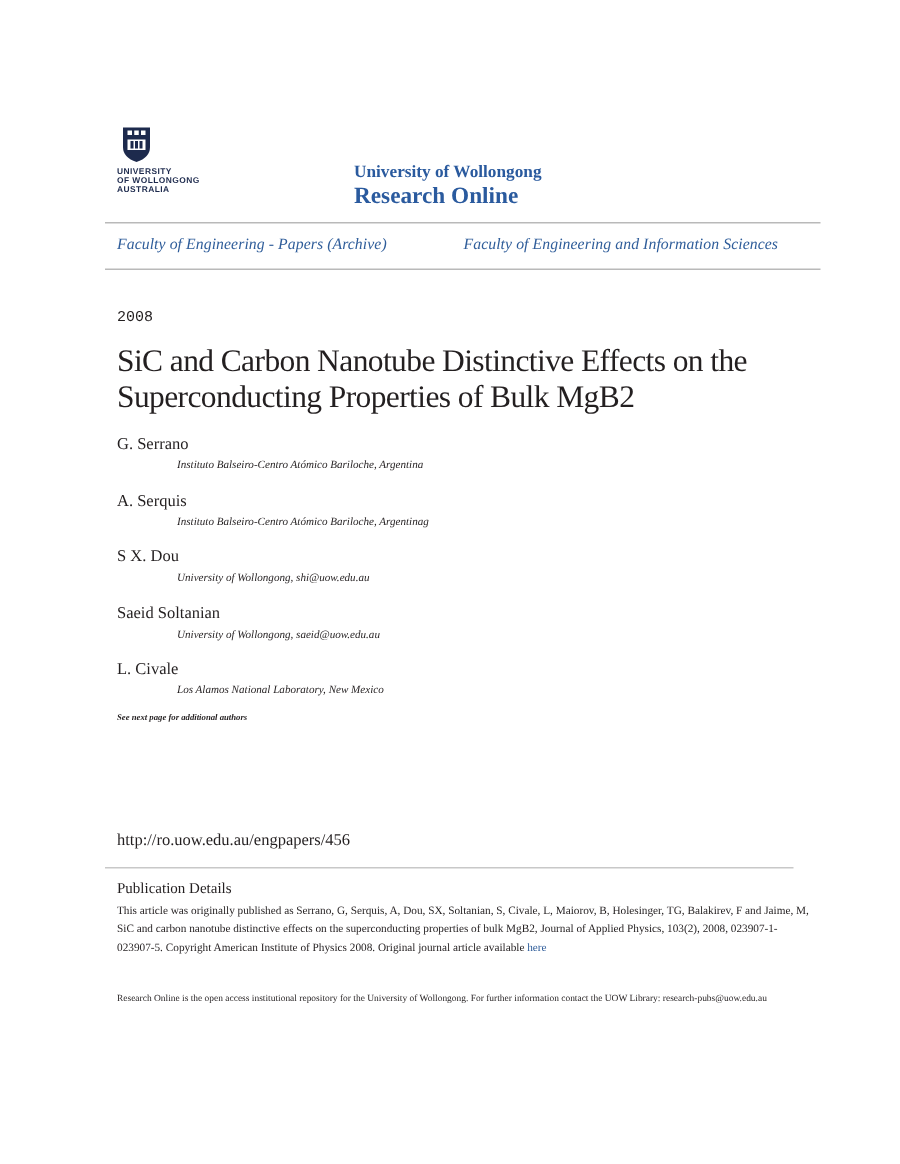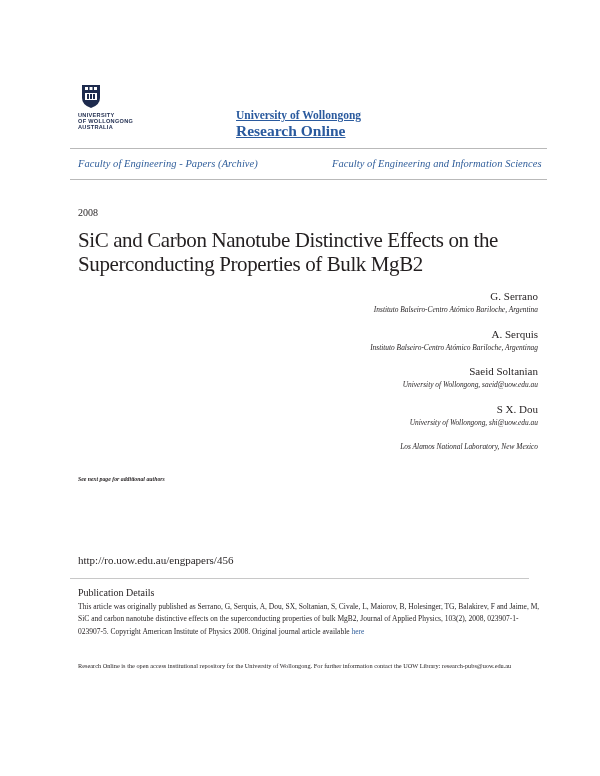--- a/index.html
+++ b/index.html
@@ -30,62 +30,61 @@
       font-size: 5.6px; line-height: 6.2px; letter-spacing: 0.3px;
       color: #1d2a4d; font-weight: bold; white-space: pre;
     }
 
     
     .brand {
       left: 236px; top: 109px;
       color: #2a5a9e;
       font-family: "Liberation Serif", "DejaVu Serif", serif;
       font-weight: bold;
-      text-decoration: underline;
     }
     .brand .line1 { font-size: 11.5px; line-height: 13px; display: block; }
     .brand .line2 { font-size: 15.5px; line-height: 17px; display: block; }
 
     .rule {
       position: absolute; height: 1px; background: #b9b9b9;
     }
     .rule.r1 { left: 70px; top: 148px; width: 477px; }
     .rule.r2 { left: 70px; top: 179px; width: 477px; }
     .rule.r3 { left: 70px; top: 578px; width: 459px; background: #c8c8c8; }
 
     .collections a {
       position: absolute; top: 157px;
       font-size: 10.5px; line-height: 13px;
       color: #2f5d9a; text-decoration: none;
       letter-spacing: 0.05px;
       font-style: italic;
     }
     .collections .c1 { left: 78px; }
-    .collections .c2 { left: 332px; }
+    .collections .c2 { left: 309px; }
 
     .year {
-      left: 78px; top: 207px; font-size: 10px; color: #231f20;
+      left: 78px; top: 207px; font-size: 10px; color: #231f20; font-family: Liberation Mono, monospace;
     }
 
     .title {
       left: 78px; top: 228px; width: 470px;
       font-size: 21px; line-height: 24px; color: #231f20;
       letter-spacing: -0.4px;
     }
 
     .authors {
-      left: 78px; top: 290px; width: 460px; text-align: right;
+      left: 78px; top: 290px; width: 460px;
     }
     .author { height: 37.5px; }
     .author .name {
       font-size: 11px; line-height: 13px; color: #231f20; display: block;
     }
     .author .aff {
       font-size: 7.4px; line-height: 10px; font-style: italic; color: #231f20;
-      display: block; margin-top: 2px;
+      display: block; margin-top: 2px; margin-left: 40px;
     }
     .see-next {
       left: 78px; top: 476px; font-size: 5.8px; font-style: italic; font-weight: bold; color: #231f20;
     }
 
     .url {
       left: 78px; top: 554px; font-size: 11px; color: #231f20;
     }
 
     .pub-heading {
@@ -143,28 +142,29 @@
 <div class="abs authors">
   <div class="author">
     <span class="name">G. Serrano</span>
     <span class="aff">Instituto Balseiro-Centro Atómico Bariloche, Argentina</span>
   </div>
   <div class="author">
     <span class="name">A. Serquis</span>
     <span class="aff">Instituto Balseiro-Centro Atómico Bariloche, Argentinag</span>
   </div>
   <div class="author">
+    <span class="name">S X. Dou</span>
+    <span class="aff">University of Wollongong, shi@uow.edu.au</span>
+  </div>
+  <div class="author">
     <span class="name">Saeid Soltanian</span>
     <span class="aff">University of Wollongong, saeid@uow.edu.au</span>
   </div>
   <div class="author">
-    <span class="name">S X. Dou</span>
-    <span class="aff">University of Wollongong, shi@uow.edu.au</span>
-  </div>
-  <div class="author">
+    <span class="name">L. Civale</span>
     <span class="aff">Los Alamos National Laboratory, New Mexico</span>
   </div>
 </div>
 
 <div class="abs see-next">See next page for additional authors</div>
 
 <div class="abs url">http://ro.uow.edu.au/engpapers/456</div>
 
 <div class="rule r3"></div>
 

